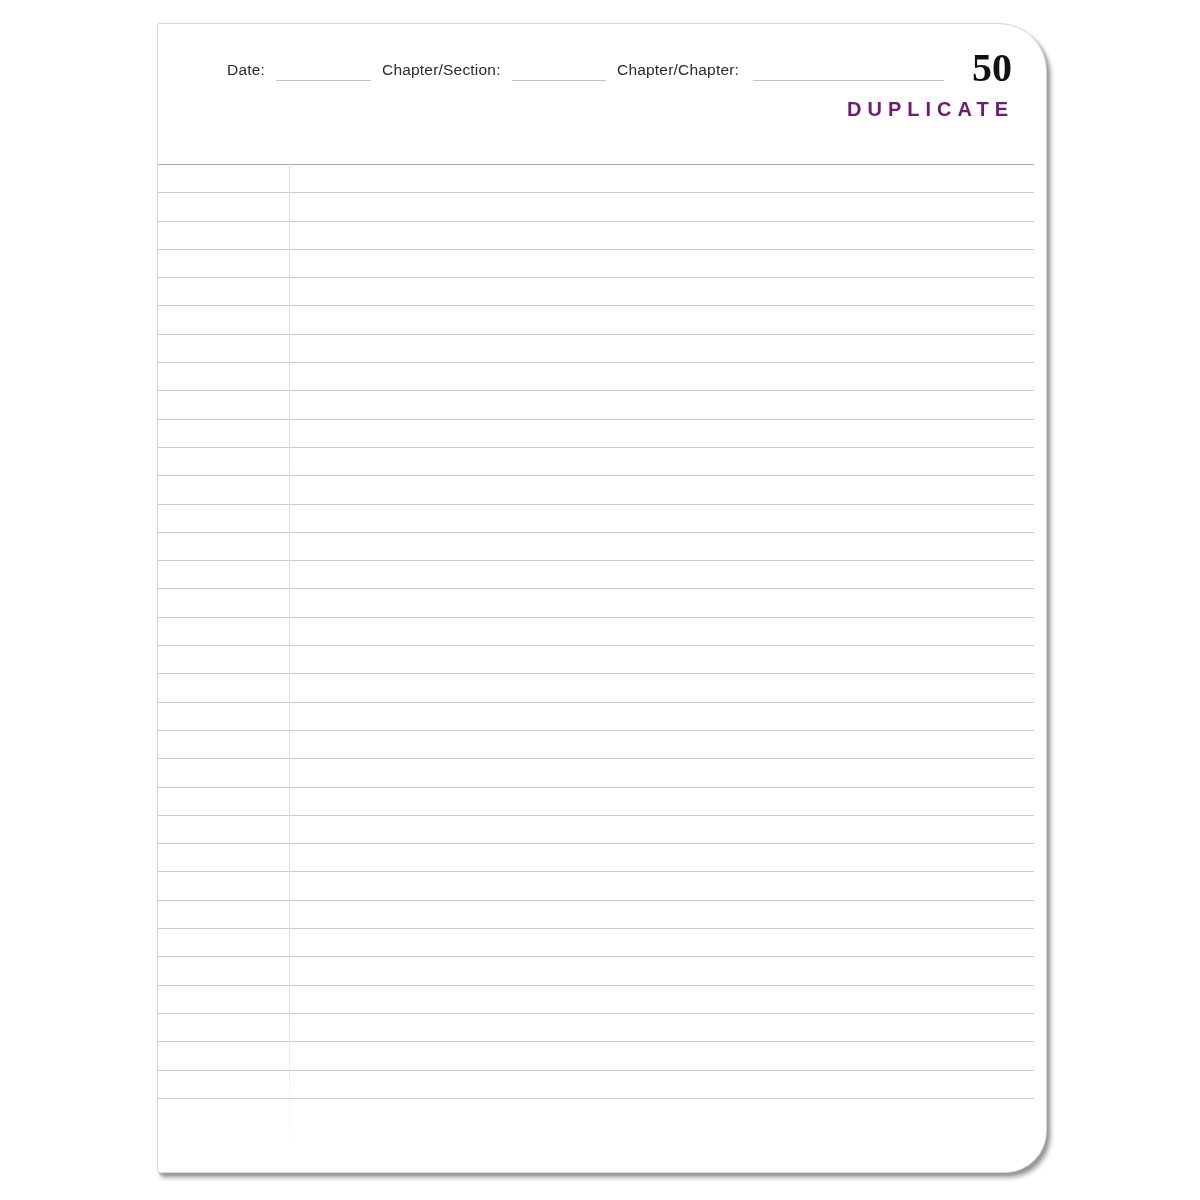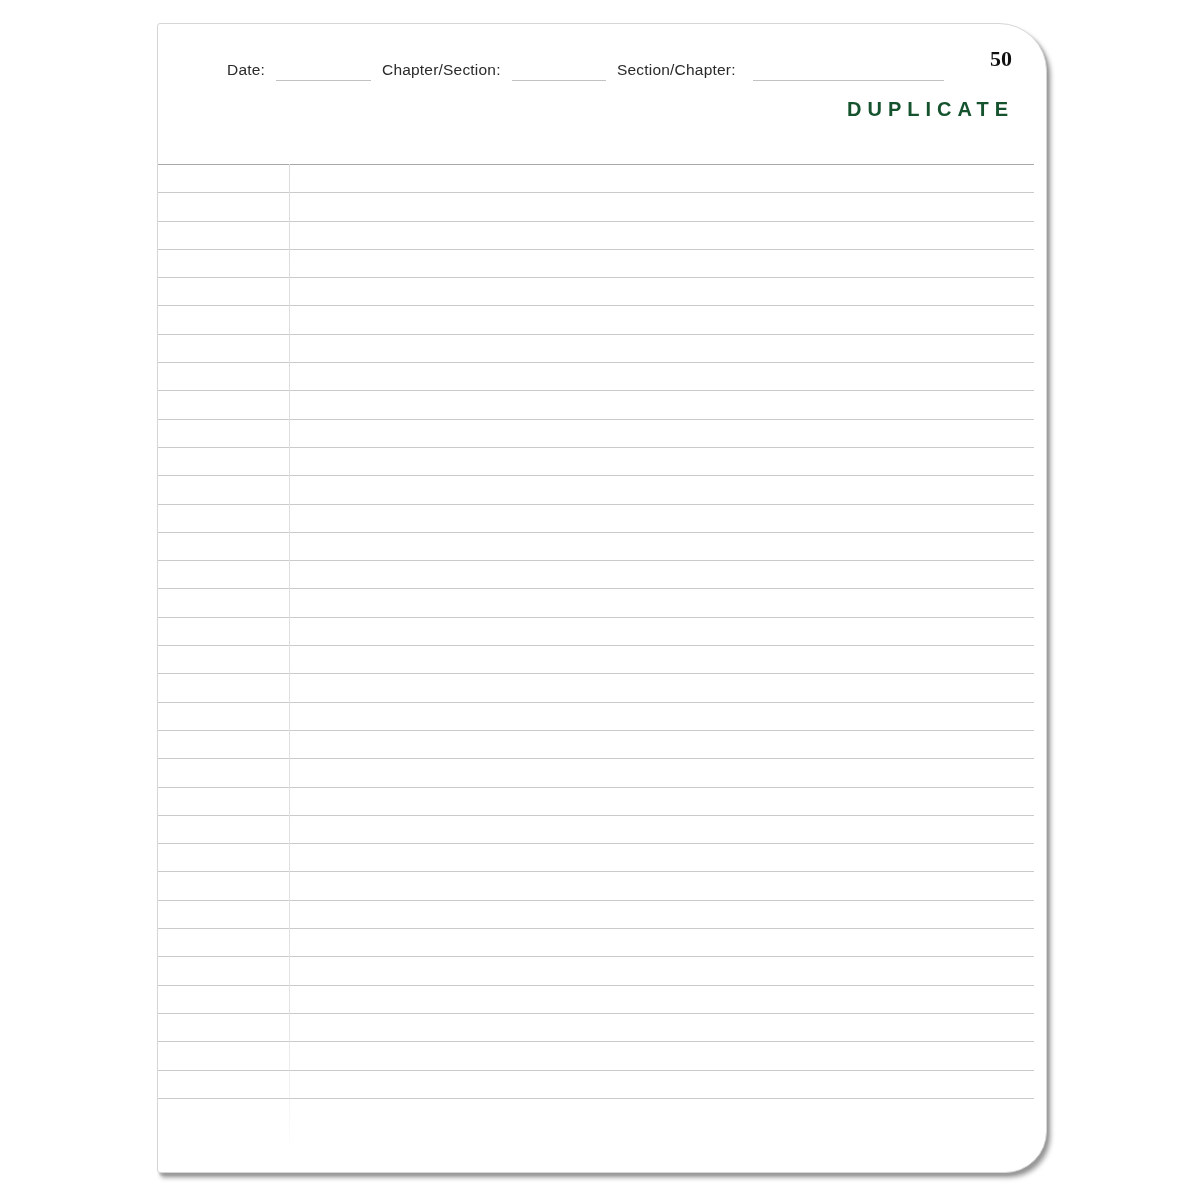--- a/index.html
+++ b/index.html
@@ -50,33 +50,33 @@
   }
   .line-date    { left: 118px; width: 95px;  }
   .line-course  { left: 354px; width: 94px;  }
   .line-subject { left: 595px; width: 191px; }
   .page-number {
     position: absolute;
     top: 24px;
     right: 34px;
     font-family: "Liberation Serif", serif;
     font-weight: bold;
-    font-size: 22px;
+    font-size: 40px;
     line-height: 1;
     color: #111111;
   }
   .duplicate-stamp {
     position: absolute;
     top: 74px;
     right: 38px;
     font-size: 20px;
     font-weight: bold;
     letter-spacing: 6px;
     margin-right: -6px;
-    color: #14532d;
+    color: #701a75;
     white-space: nowrap;
   }
   
   .ruled-area {
     position: absolute;
     left: 0;
     top: 140px;
     width: 876px;
     height: 936px;
     border-top: 1px solid #a8a8a8;
@@ -99,21 +99,21 @@
 
 <div class="stage">
   <div class="sheet">
 
     <span class="hdr-label lbl-date">Date:</span>
     <span class="hdr-line line-date"></span>
 
     <span class="hdr-label lbl-course">Chapter/Section:</span>
     <span class="hdr-line line-course"></span>
 
-    <span class="hdr-label lbl-subject">Section/Chapter:</span>
+    <span class="hdr-label lbl-subject">Chapter/Chapter:</span>
     <span class="hdr-line line-subject"></span>
 
     <div class="page-number">50</div>
 
     <div class="duplicate-stamp">DUPLICATE</div>
 
     <div class="ruled-area"></div>
 
     <div class="margin-line"></div>
 

